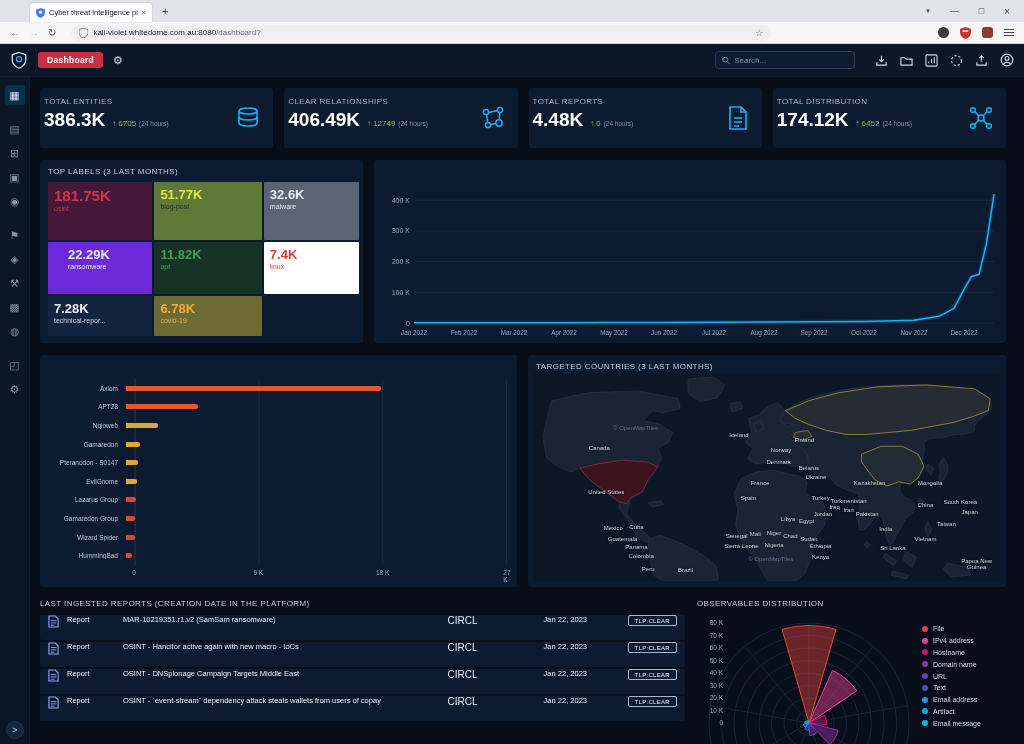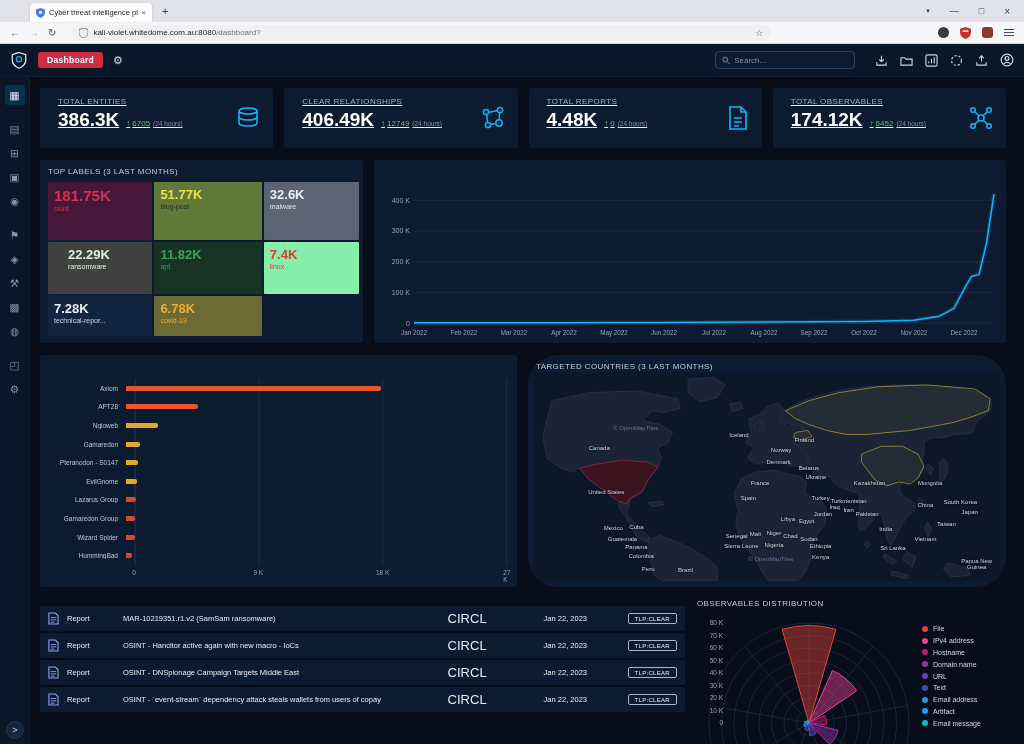--- a/index.html
+++ b/index.html
@@ -54,21 +54,21 @@
   .sb-icon.active{background:rgba(18,179,248,.16);color:#eaf5fe;}
   .fab{position:absolute;left:6px;bottom:5px;width:18px;height:18px;border-radius:50%;background:#16263f;
        border:1px solid #23344f;color:#cfd8e3;display:flex;align-items:center;justify-content:center;font-size:9px;z-index:10;}
 
   
   .content{position:absolute;left:30px;top:77px;right:0;bottom:0;padding:11px 18px 0 10px;overflow:hidden;}
   .card{background:var(--card);border-radius:3px;}
   .ptitle{font-size:8px;color:#c2cbd9;letter-spacing:.4px;}
 
   .stats-row{display:flex;gap:11px;height:60px;margin-bottom:12px;}
-  .stat-card{flex:1;position:relative;padding:9px 18px;text-decoration:underline;}
+  .stat-card{flex:1;position:relative;padding:9px 4px;}
   .s-label{font-size:8px;color:#9fb0c5;letter-spacing:.4px;}
   .s-line{display:flex;align-items:baseline;margin-top:3px;}
   .s-value{font-size:19px;font-weight:bold;color:#fff;}
   .s-arrow{color:var(--green);font-size:8px;margin-left:7px;}
   .s-delta{color:var(--green);font-size:8px;margin-left:2px;}
   .s-period{color:#8593a8;font-size:6.5px;margin-left:3px;}
   .s-icon{position:absolute;right:12px;top:50%;transform:translateY(-50%);}
 
   .row2{display:flex;gap:11px;height:183px;margin-bottom:12px;}
   #treemap-card{width:323px;padding:7px 8px;}
@@ -87,36 +87,36 @@
   .hrow{display:flex;align-items:center;}
   .hlabel{width:78px;text-align:right;padding-right:8px;font-size:6.5px;color:#bcc7d8;white-space:nowrap;overflow:hidden;}
   .htrack{flex:1;height:5px;position:relative;}
   .hbar{height:5px;border-radius:0 2px 2px 0;}
   #bars-grid{position:absolute;left:86px;right:0;top:0;bottom:14px;border-left:1px solid var(--grid);
              border-right:1px solid var(--grid);
              background:linear-gradient(to right,var(--grid) 1px,transparent 1px);background-size:33.333% 100%;}
   #bars-axis{position:absolute;left:86px;right:0;bottom:0;height:12px;}
   #bars-axis span{position:absolute;transform:translateX(-50%);font-size:6.5px;color:var(--muted);top:2px;}
 
-  #map-card{flex:1;position:relative;padding:7px 8px;overflow:hidden;border-radius:30px;}
+  #map-card{flex:1;position:relative;padding:7px 8px;overflow:hidden;}
   #map-box{position:absolute;left:6px;right:6px;top:18px;bottom:6px;background:#0c1727;border-radius:2px;}
   #map-box svg{position:absolute;inset:0;width:100%;height:100%;}
   .map-label{position:absolute;font-size:6px;color:#cfd9e6;transform:translate(-50%,-50%);white-space:nowrap;text-shadow:0 0 2px #000;}
   .map-label.wrap{white-space:normal;width:36px;text-align:center;}
   .map-attr{position:absolute;font-size:6px;color:#62718a;}
   .map-attr.a1{left:17%;top:25%;}
   .map-attr.a2{left:46%;top:88%;}
 
   .row4{display:flex;gap:12px;height:145px;}
   #reports-panel{width:645px;}
   #report-rows{margin-top:7px;}
-  .report-row{height:25px;background:var(--card);border-radius:2px;margin-bottom:2px;display:flex;align-items:center;padding:0 8px;gap:8px;}
+  .report-row{height:25px;background:var(--card);border-radius:2px;margin-bottom:2px;display:flex;align-items:flex-start;padding:0 8px;gap:8px;}
   .r-type{font-size:7.5px;color:var(--text);width:48px;}
   .r-name{font-size:7.5px;color:var(--text);flex:1;white-space:nowrap;overflow:hidden;text-overflow:ellipsis;}
-  .r-author{font-size:13px;color:var(--text);width:88px;margin-left:16px;}
+  .r-author{font-size:10px;color:var(--text);width:88px;margin-left:16px;}
   .r-date{font-size:7.5px;color:var(--text);width:76px;}
   .r-chip{font-size:6px;color:var(--text);border:1px solid #aab6c8;border-radius:2px;padding:1.5px 6px;letter-spacing:.3px;}
 
   #radar-panel{flex:1;position:relative;overflow:hidden;}
   #radar-chart{position:absolute;left:0;top:0;right:86px;height:200px;}
   #radar-ticks span{position:absolute;left:0;width:26px;text-align:right;font-size:6.5px;color:var(--muted);}
   #obs-legend{position:absolute;right:2px;top:24px;width:82px;}
   .legend-item{display:flex;align-items:center;gap:5px;height:11.8px;font-size:7px;color:#cfd9e6;}
   .legend-dot{width:6px;height:6px;border-radius:50%;flex:0 0 auto;}
 </style>
@@ -267,21 +267,21 @@
         <span class="s-delta">0</span>
         <span class="s-period">(24 hours)</span>
       </div>
       <svg class="s-icon" width="24" height="26" viewBox="0 0 24 26" fill="none" stroke="#12b3f8" stroke-width="1.6">
         <path d="M4 2 h11 l5 5 v17 H4 Z"></path>
           <path d="M15 2 v5 h5"></path>
           <path d="M8 13 h8 M8 17 h8 M8 21 h5"></path>
       </svg>
     </div>
     <div class="card stat-card">
-      <div class="s-label">TOTAL OBSERVABLES</div>
+      <div class="s-label">TOTAL DISTRIBUTION</div>
       <div class="s-line">
         <span class="s-value">174.12K</span>
         <span class="s-arrow">↑</span>
         <span class="s-delta">6452</span>
         <span class="s-period">(24 hours)</span>
       </div>
       <svg class="s-icon" width="26" height="26" viewBox="0 0 26 26" fill="none" stroke="#12b3f8" stroke-width="1.5">
         <circle cx="13" cy="13" r="3"></circle>
           <circle cx="5" cy="5" r="2.3"></circle>
           <circle cx="21" cy="5" r="2.3"></circle>
@@ -301,29 +301,29 @@
             <div class="tile-label" style="color: rgb(207, 51, 80);">osint</div>
           </div>
           <div class="tile" style="background: rgb(95, 122, 56);">
             <div class="tile-value" style="color: rgb(233, 226, 63);">51.77K</div>
             <div class="tile-label" style="color: rgb(35, 48, 28);">blog-post</div>
           </div>
           <div class="tile" style="background: rgb(90, 100, 114);">
             <div class="tile-value" style="color: rgb(232, 237, 244);">32.6K</div>
             <div class="tile-label" style="color: rgb(223, 229, 238);">malware</div>
           </div>
-          <div class="tile" style="background: #404040; padding-left: 20px;">
+          <div class="tile" style="background: #6d28d9; padding-left: 20px;">
             <div class="tile-value" style="color: rgb(220, 240, 216);">22.29K</div>
             <div class="tile-label" style="color: rgb(220, 240, 216);">ransomware</div>
           </div>
           <div class="tile" style="background: rgb(23, 51, 38);">
             <div class="tile-value" style="color: rgb(63, 158, 84);">11.82K</div>
             <div class="tile-label" style="color: rgb(63, 158, 84);">apt</div>
           </div>
-          <div class="tile" style="background: #86efac;">
+          <div class="tile" style="background: #ffffff;">
             <div class="tile-value" style="color: rgb(227, 59, 51);">7.4K</div>
             <div class="tile-label" style="color: rgb(227, 59, 51);">linux</div>
           </div>
           <div class="tile" style="background: rgb(19, 36, 65);">
             <div class="tile-value" style="color: rgb(232, 237, 244);">7.28K</div>
             <div class="tile-label" style="color: rgb(205, 215, 228);">technical-repor...</div>
           </div>
           <div class="tile" style="background: rgb(109, 106, 51);">
             <div class="tile-value" style="color: rgb(239, 174, 58);">6.78K</div>
             <div class="tile-label" style="color: rgb(239, 174, 58);">covid-19</div>
@@ -510,20 +510,21 @@
             <span class="map-label wrap" style="left: 95%; top: 92%;">Papua New Guinea</span>
           </div>
         <span class="map-attr a1">© OpenMapTiles</span>
         <span class="map-attr a2">© OpenMapTiles</span>
       </div>
     </div>
   </div>
 
   <div class="row4">
     <div id="reports-panel">
+      <div class="ptitle">LAST INGESTED REPORTS (CREATION DATE IN THE PLATFORM)</div>
       <div id="report-rows">
           <div class="report-row">
             <svg width="11" height="13" viewBox="0 0 12 14" style="flex:0 0 auto;">
               <path d="M1 1 h7 l3 3 v9 h-10 Z" fill="none" stroke="#93a0f2" stroke-width="1.2"></path>
               <line x1="3" y1="6" x2="9" y2="6" stroke="#93a0f2" stroke-width="1"></line>
               <line x1="3" y1="8.5" x2="9" y2="8.5" stroke="#93a0f2" stroke-width="1"></line>
               <line x1="3" y1="11" x2="7" y2="11" stroke="#93a0f2" stroke-width="1"></line>
             </svg>
             <span class="r-type">Report</span>
             <span class="r-name">MAR-10219351.r1.v2 (SamSam ransomware)</span>

